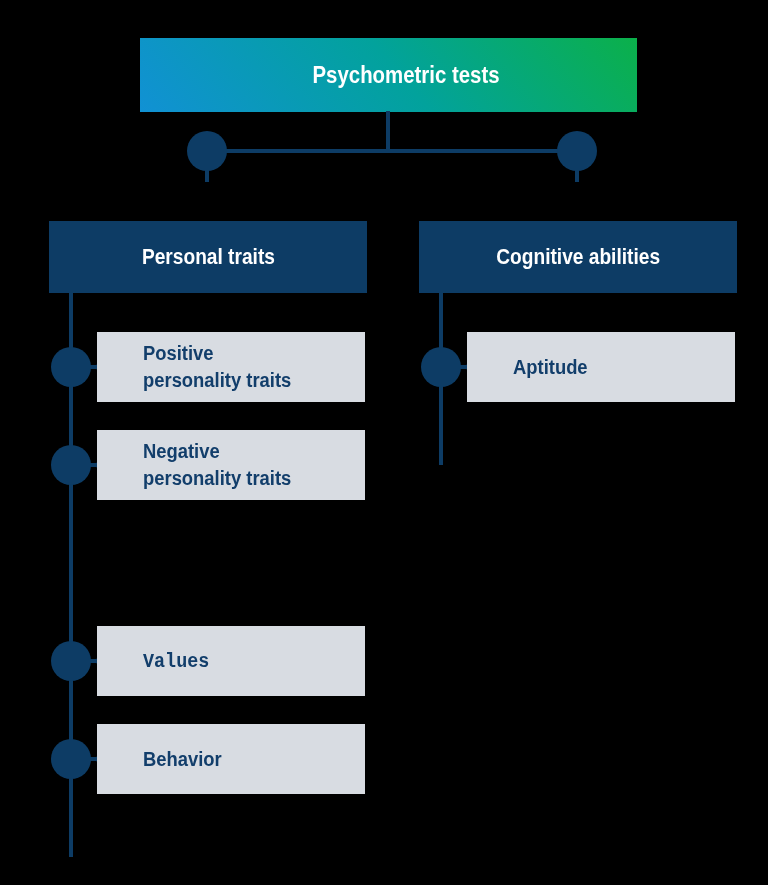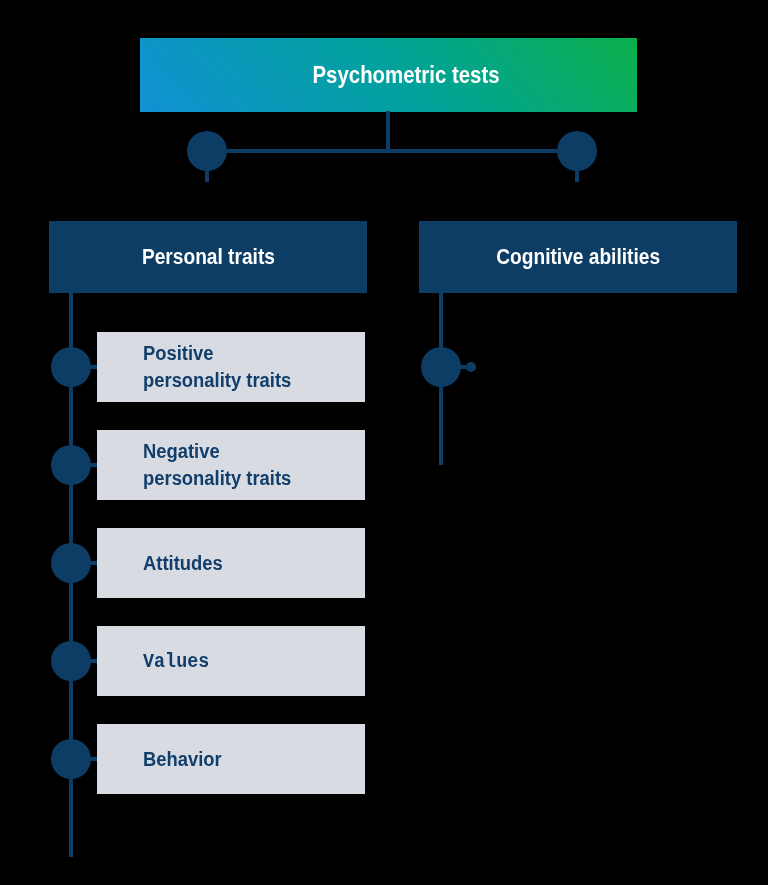--- a/index.html
+++ b/index.html
@@ -106,28 +106,20 @@
     <div class="row r1">
       <div class="cnode"></div>
       <div class="cline hline"></div>
       <div class="cdot"></div>
       <div class="item-box">
         <span class="item-label">Negative
 personality traits</span>
       </div>
     </div>
 
-    <div class="row r2">
-      <div class="cnode"></div>
-      <div class="cline hline"></div>
-      <div class="cdot"></div>
-      <div class="item-box">
-        <span class="item-label">Attitudes</span>
-      </div>
-    </div>
 
     <div class="row r3">
       <div class="cnode"></div>
       <div class="cline hline"></div>
       <div class="cdot"></div>
       <div class="item-box">
         <span class="item-label">Values</span>
       </div>
     </div>
 
@@ -145,17 +137,20 @@
   <div class="column right">
     <div class="col-header">
       <span class="col-header-label">Cognitive abilities</span>
     </div>
     <div class="col-vline"></div>
 
     <div class="row r0">
       <div class="cnode"></div>
       <div class="cline hline"></div>
       <div class="cdot"></div>
+      <div class="item-box">
+        <span class="item-label">Aptitude</span>
+      </div>
     </div>
 
   </div>
 
 </div>
 
 </body></html>

